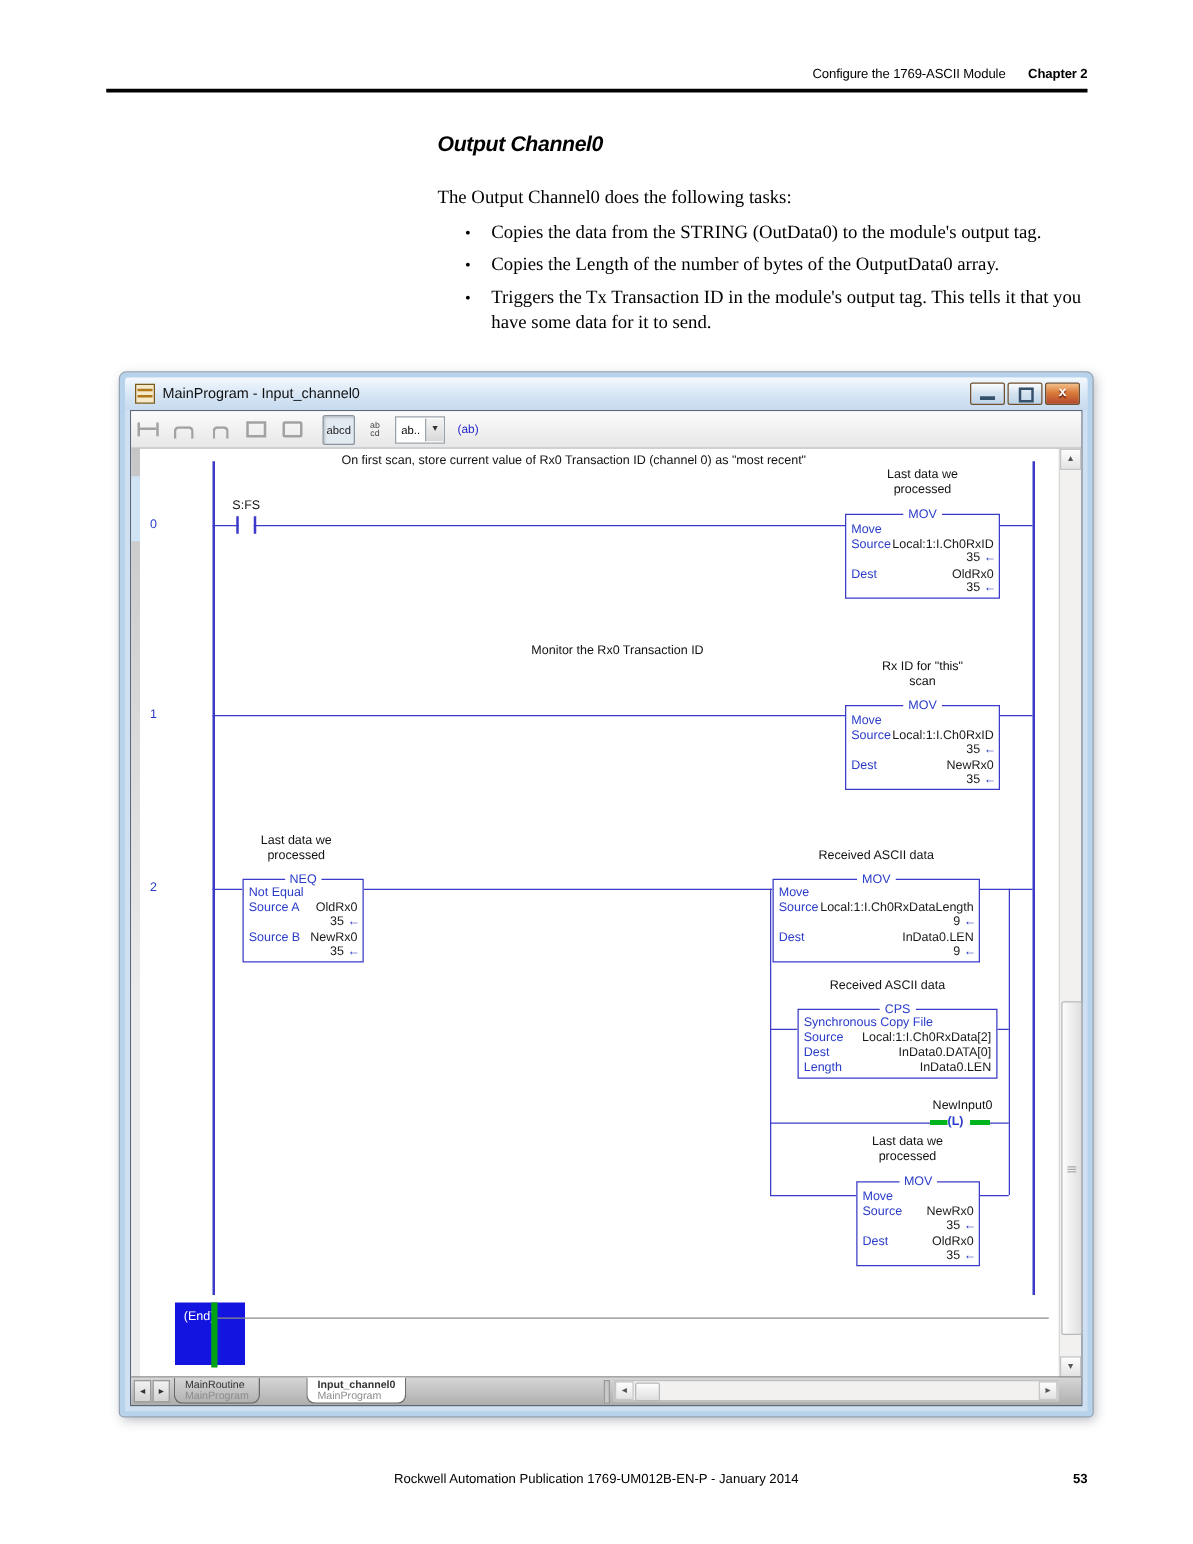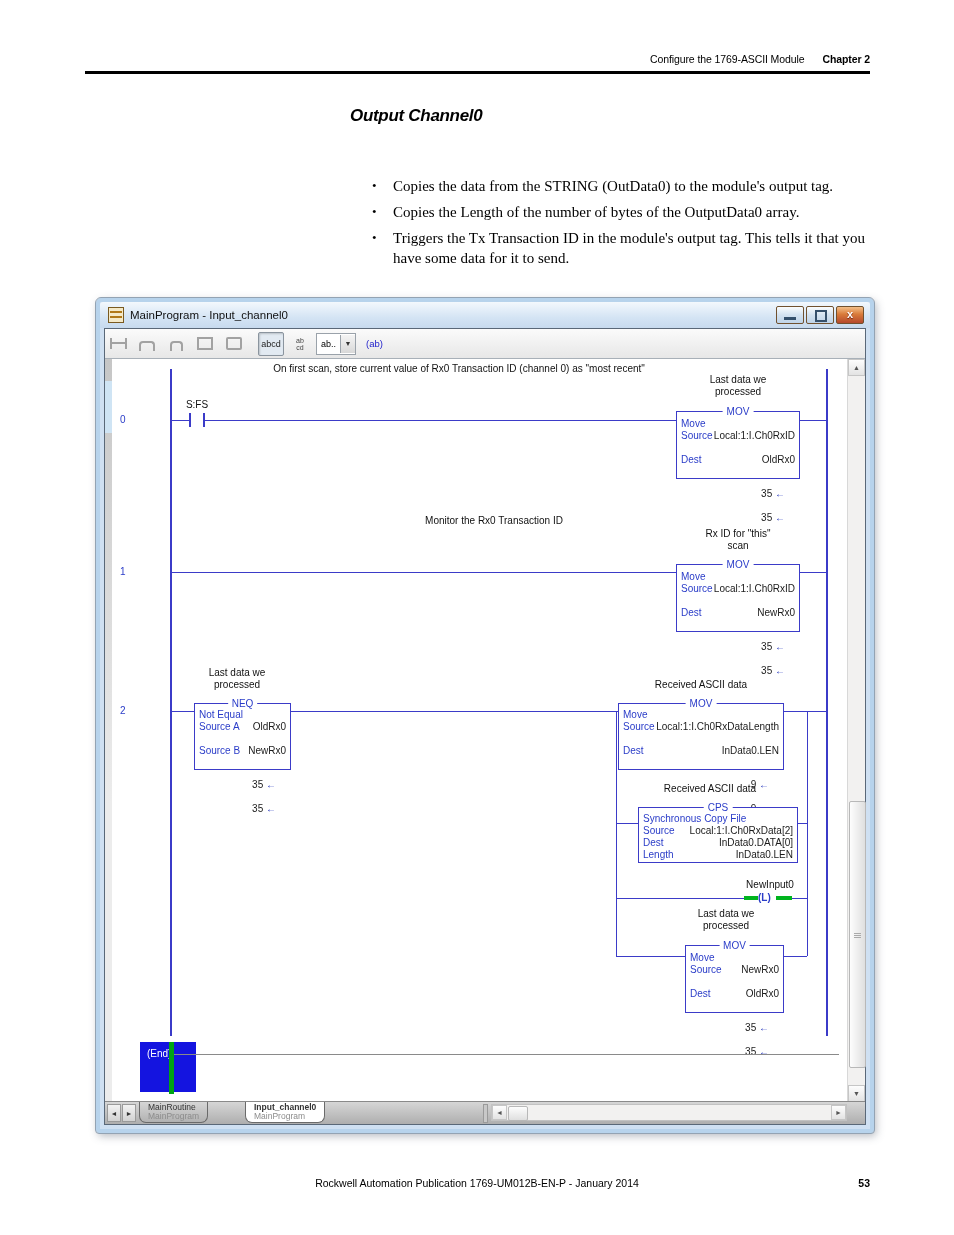--- a/index.html
+++ b/index.html
@@ -66,21 +66,21 @@
   .wv{position:absolute;width:1px;background:#3b3bc8;}
   .rail{position:absolute;width:2px;background:#3b3bc8;}
   .rnum{position:absolute;font-size:10px;color:#2a3cc8;}
   .lcomment{position:absolute;font-size:10px;color:#111;text-align:center;transform:translateX(-50%);white-space:pre-line;line-height:11.5px;}
   .ibox{position:absolute;border:1px solid #3b3bc8;background:#fff;box-sizing:border-box;}
   .mn{position:absolute;top:-6px;left:50%;transform:translateX(-50%);background:#fff;padding:0 4px;
       font-size:10px;color:#2a3cc8;line-height:11px;}
   .irow{position:absolute;left:4px;right:4px;height:11px;font-size:10px;line-height:11px;white-space:nowrap;}
   .ilabel{color:#2a3cc8;float:left;}
   .ivalue{color:#1a1a1a;float:right;}
-  .ival-line{position:absolute;right:14px;height:11px;font-size:10px;line-height:11px;color:#1a1a1a;margin-top:47px;}
+  .ival-line{position:absolute;right:2px;height:11px;font-size:10px;line-height:11px;color:#1a1a1a;}
   .varrow{color:#2233bb;font-size:10px;}
   .contact-bar{position:absolute;width:2px;height:14px;background:#3b3bc8;}
   .contact-gap{position:absolute;background:#fff;}
   .tagname{position:absolute;font-size:10px;color:#111;transform:translateX(-50%);}
   .greenseg{position:absolute;height:4px;background:#00b41e;}
   .coil-sym{position:absolute;font-size:10px;font-weight:bold;color:#2a3cc8;background:#fff;line-height:12px;}
   .endbox{position:absolute;left:0px;top:683px;width:56px;height:50px;background:#1414e0;color:#fff;
       font-size:10px;padding:6px 0 0 7px;box-sizing:border-box;margin-left:28px;}
   .endrail{position:absolute;left:57px;top:683px;width:5px;height:52px;background:#00a314;}
   .endline{position:absolute;left:62px;top:695px;width:665px;height:1px;background:#8a8a8a;}
@@ -113,20 +113,21 @@
 <body>
 
 <div class="page">
 
   <div class="doc-header">
     <span>Configure the 1769-ASCII Module</span><b>Chapter 2</b>
   </div>
   <div class="rule"></div>
 
   <div class="h2">Output Channel0</div>
+  <div class="intro serif">The Output Channel0 does the following tasks:</div>
 
   <div class="bullets serif">
     <div class="bullet-item">
       <span class="bullet-dot">•</span>
       <span>Copies the data from the STRING (OutData0) to the module's output tag.</span>
     </div>
     <div class="bullet-item">
       <span class="bullet-dot">•</span>
       <span>Copies the Length of the number of bytes of the OutputData0 array.</span>
     </div>

